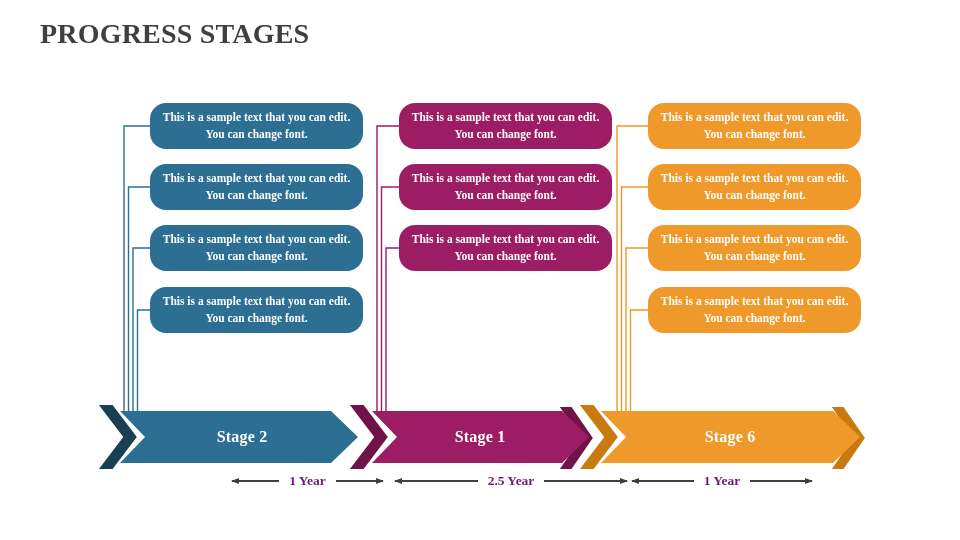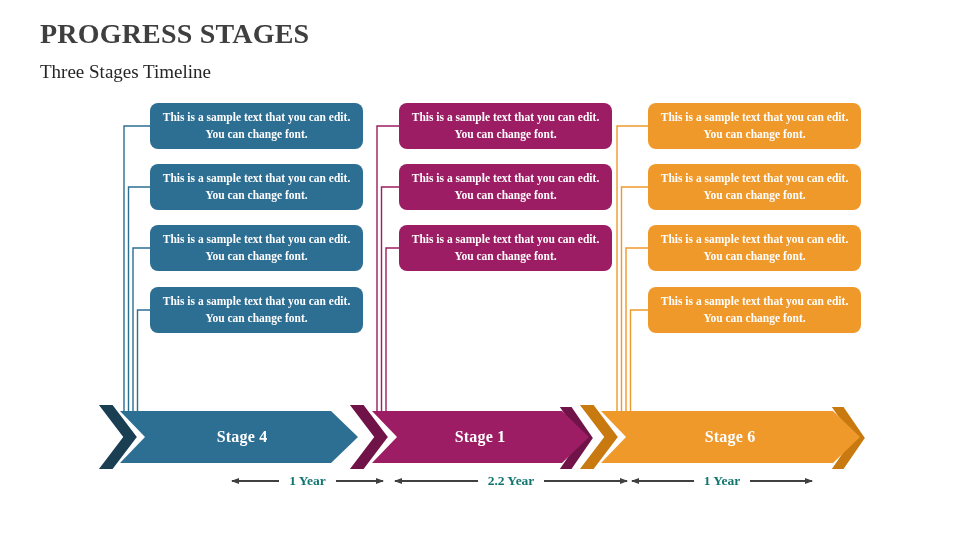--- a/index.html
+++ b/index.html
@@ -10,59 +10,58 @@
   }
   .slide-title {
     position:absolute; left:40px; top:18px;
     font-size:28px; font-weight:700; letter-spacing:.2px; color:#3f3f3f;
   }
   .slide-subtitle {
     position:absolute; left:40px; top:61px;
     font-size:19px; font-weight:400; color:#262626;
   }
   .sample-box {
-    position:absolute; border-radius:8px;
+    position:absolute; border-radius:16px;
     display:flex; align-items:center; justify-content:center;
     text-align:center; color:#ffffff;
     font-size:11.5px; font-weight:700; line-height:1.45;
     padding:4px 6px; box-sizing:border-box;
   }
   .stage-label {
     position:absolute; top:426px; width:140px; height:22px;
     display:flex; align-items:center; justify-content:center;
     color:#ffffff; font-size:16px; font-weight:700; letter-spacing:.2px;
     pointer-events:none;
   }
   #diagram-svg { position:absolute; left:0; top:0; }
   .duration {
     position:absolute; top:473px; height:16px;
     display:flex; align-items:center;
   }
   .dur-label {
-    color:#0f766e; font-size:13.5px; font-weight:700;
+    color:#701a75; font-size:13.5px; font-weight:700;
     white-space:nowrap; padding:0 10px;
   }
   .dline { flex:1; height:1.5px; background:#404040; position:relative; }
   .dline.start::before {
     content:""; position:absolute; left:-1px; top:50%; transform:translateY(-50%);
     width:0; height:0; border-top:3.5px solid transparent;
     border-bottom:3.5px solid transparent; border-right:8px solid #404040;
   }
   .dline.end::after {
     content:""; position:absolute; right:-1px; top:50%; transform:translateY(-50%);
     width:0; height:0; border-top:3.5px solid transparent;
     border-bottom:3.5px solid transparent; border-left:8px solid #404040;
   }
 </style>
 </head>
 <body>
 
 <div class="slide">
   <div class="slide-title">PROGRESS STAGES</div>
-  <div class="slide-subtitle">Three Stages Timeline</div>
 
   <svg id="diagram-svg" width="960" height="540">
       <path d="M 150 126 H 124 V 414" fill="none" stroke="#2D6E93" stroke-width="1.4"></path>
       <path d="M 150 187 H 128.5 V 414" fill="none" stroke="#2D6E93" stroke-width="1.4"></path>
       <path d="M 150 248 H 133 V 414" fill="none" stroke="#2D6E93" stroke-width="1.4"></path>
       <path d="M 150 310 H 137.5 V 414" fill="none" stroke="#2D6E93" stroke-width="1.4"></path>
       <path d="M 399 126 H 377 V 414" fill="none" stroke="#9C1D63" stroke-width="1.4"></path>
       <path d="M 399 187 H 381.5 V 414" fill="none" stroke="#9C1D63" stroke-width="1.4"></path>
       <path d="M 399 248 H 386 V 414" fill="none" stroke="#9C1D63" stroke-width="1.4"></path>
       <path d="M 648 126 H 617 V 414" fill="none" stroke="#F0992B" stroke-width="1.4"></path>
@@ -108,33 +107,33 @@
         <span>This is a sample text that you can edit. You can change font.</span>
       </div>
       <div class="sample-box" style="left: 648px; top: 225px; width: 213px; height: 46px; background: rgb(240, 153, 43);">
         <span>This is a sample text that you can edit. You can change font.</span>
       </div>
       <div class="sample-box" style="left: 648px; top: 287px; width: 213px; height: 46px; background: rgb(240, 153, 43);">
         <span>This is a sample text that you can edit. You can change font.</span>
       </div>
     </div>
   <div id="labels-layer">
-      <div class="stage-label" style="left: 172px;">Stage 4</div>
+      <div class="stage-label" style="left: 172px;">Stage 2</div>
       <div class="stage-label" style="left: 410px;">Stage 1</div>
       <div class="stage-label" style="left: 660px;">Stage 6</div>
     </div>
   <div id="durations-layer">
       <div class="duration" style="left: 232px; width: 151px;">
         <div class="dline start"></div>
         <span class="dur-label">1 Year</span>
         <div class="dline end"></div>
       </div>
       <div class="duration" style="left: 395px; width: 232px;">
         <div class="dline start"></div>
-        <span class="dur-label">2.2 Year</span>
+        <span class="dur-label">2.5 Year</span>
         <div class="dline end"></div>
       </div>
       <div class="duration" style="left: 632px; width: 180px;">
         <div class="dline start"></div>
         <span class="dur-label">1 Year</span>
         <div class="dline end"></div>
       </div>
     </div>
 </div>
 

